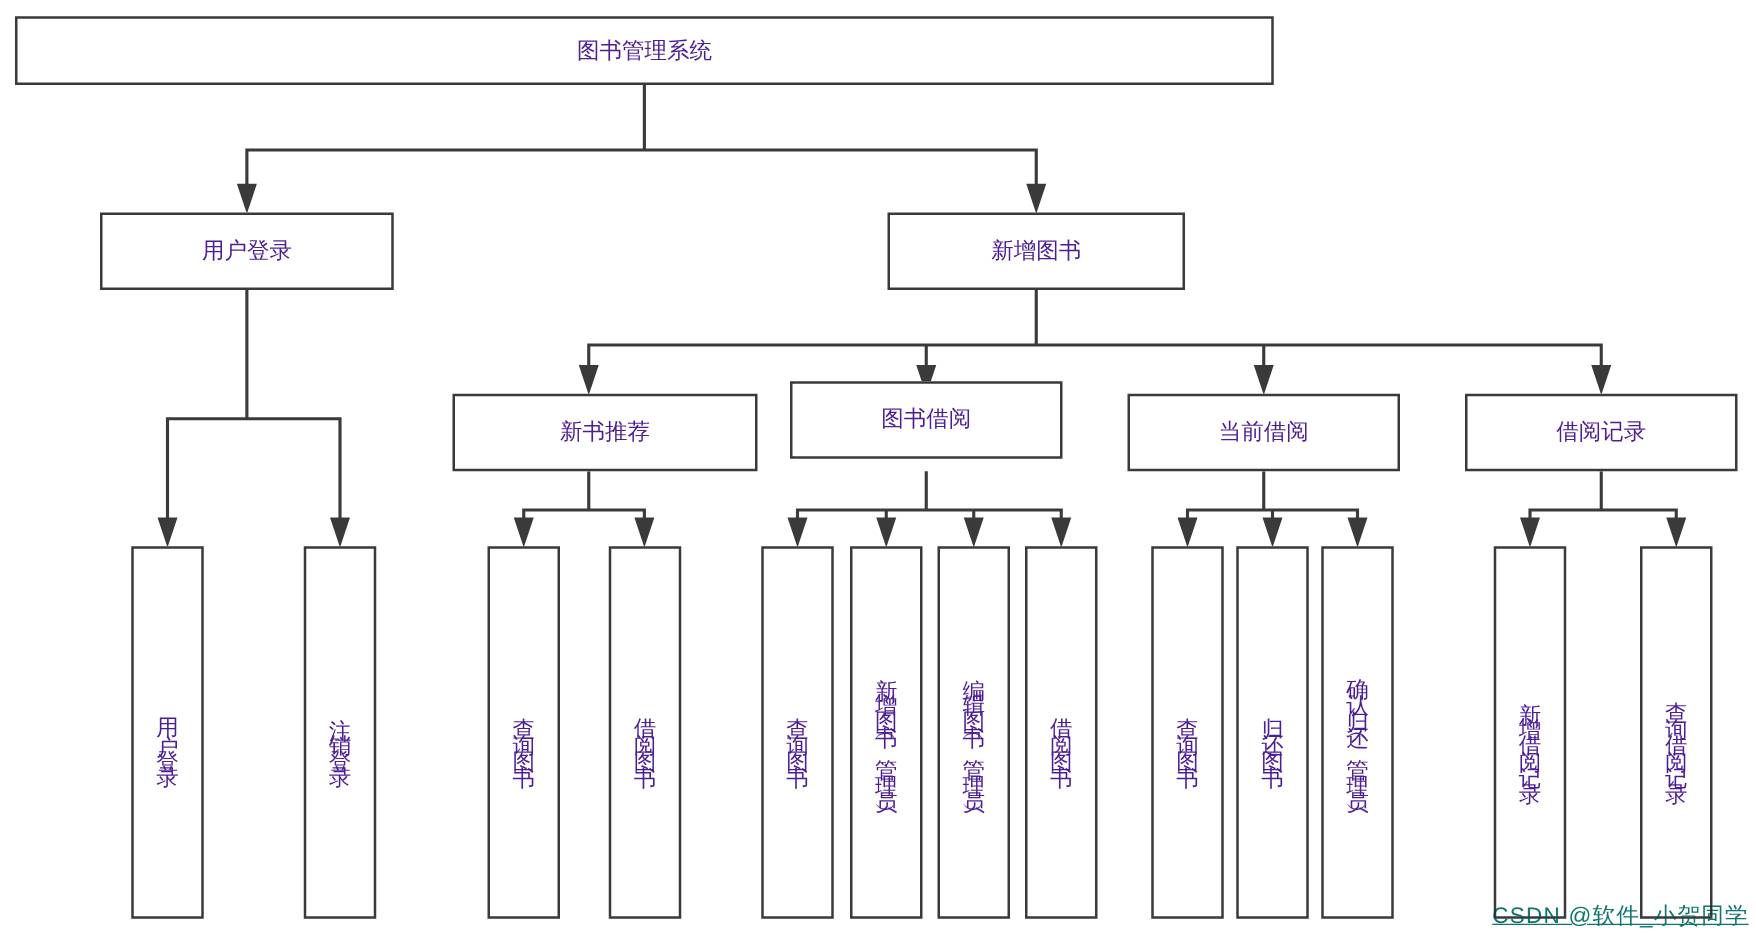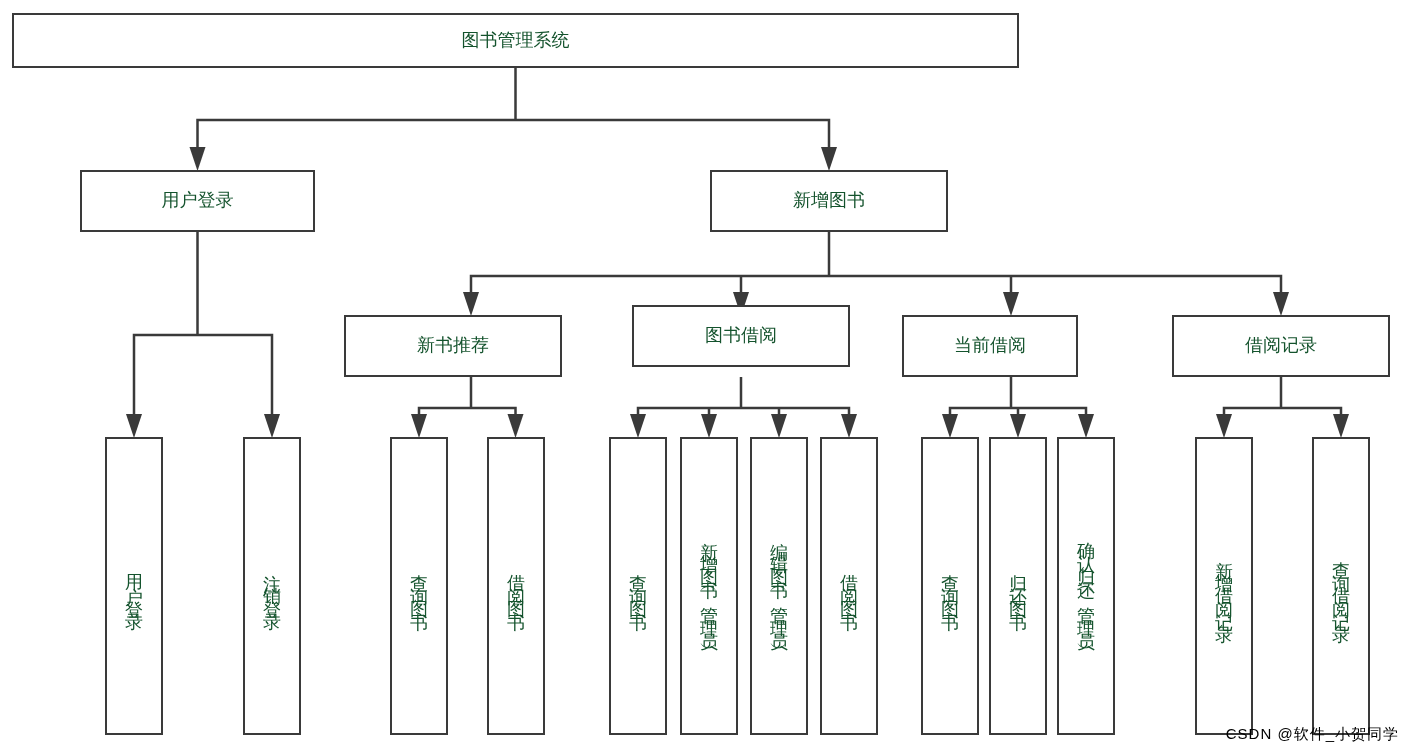--- a/index.html
+++ b/index.html
@@ -10,35 +10,36 @@
     font-family:"Liberation Sans",sans-serif;
     overflow:hidden;
   }
   .wires{position:absolute;left:0;top:0;}
   .wire{fill:none;stroke:#3a3a3a;stroke-width:2.5px;}
   .arrow{fill:#3a3a3a;stroke:none;}
   .node{
     position:absolute;box-sizing:border-box;
     background:#ffffff;border:2.5px solid #3a3a3a;
     display:flex;align-items:center;justify-content:center;
-    color:#14532d;font-size:18px;line-height:1.2;
+    color:#4c1d95;font-size:18px;line-height:1.2;
     white-space:nowrap;
   }
   .vnode{font-size:18px;}
   .vnode .vtext{
     writing-mode:vertical-rl;
     text-orientation:mixed;
     letter-spacing:13px;
     line-height:1;
     white-space:nowrap;
   }
   .watermark{
     position:absolute;right:6px;bottom:3px;
-    font-size:15px;color:#000000;letter-spacing:1px;
+    font-size:18px;color:#0f766e;letter-spacing:1px;
     mix-blend-mode:darken;
+    text-decoration:underline;
   }
 </style>
 </head>
 <body>
 
 <div class="stage">
 
   <svg class="wires" width="1405" height="747" viewBox="0 0 1405 747">
 
     <path class="wire" d="M515.5 68 V121 M196.25 120 H830.25 M197.5 120 V150 M829 120 V150"></path>
@@ -82,27 +83,27 @@
     <span>图书管理系统</span>
   </div>
 
   <div class="node" style="left:80px;top:170px;width:235px;height:62px">
     <span>用户登录</span>
   </div>
   <div class="node" style="left:710px;top:170px;width:238px;height:62px">
     <span>新增图书</span>
   </div>
 
-  <div class="node" style="left:344px;top:315px;width:218px;height:62px">
+  <div class="node" style="left:362px;top:315px;width:244px;height:62px">
     <span>新书推荐</span>
   </div>
   <div class="node" style="left:632px;top:305px;width:218px;height:62px">
     <span>图书借阅</span>
   </div>
-  <div class="node" style="left:902px;top:315px;width:176px;height:62px">
+  <div class="node" style="left:902px;top:315px;width:218px;height:62px">
     <span>当前借阅</span>
   </div>
   <div class="node" style="left:1172px;top:315px;width:218px;height:62px">
     <span>借阅记录</span>
   </div>
 
   <div class="node vnode" style="left:105px;top:437px;width:58px;height:298px">
     <span class="vtext">用户登录</span>
   </div>
   <div class="node vnode" style="left:243px;top:437px;width:58px;height:298px">

